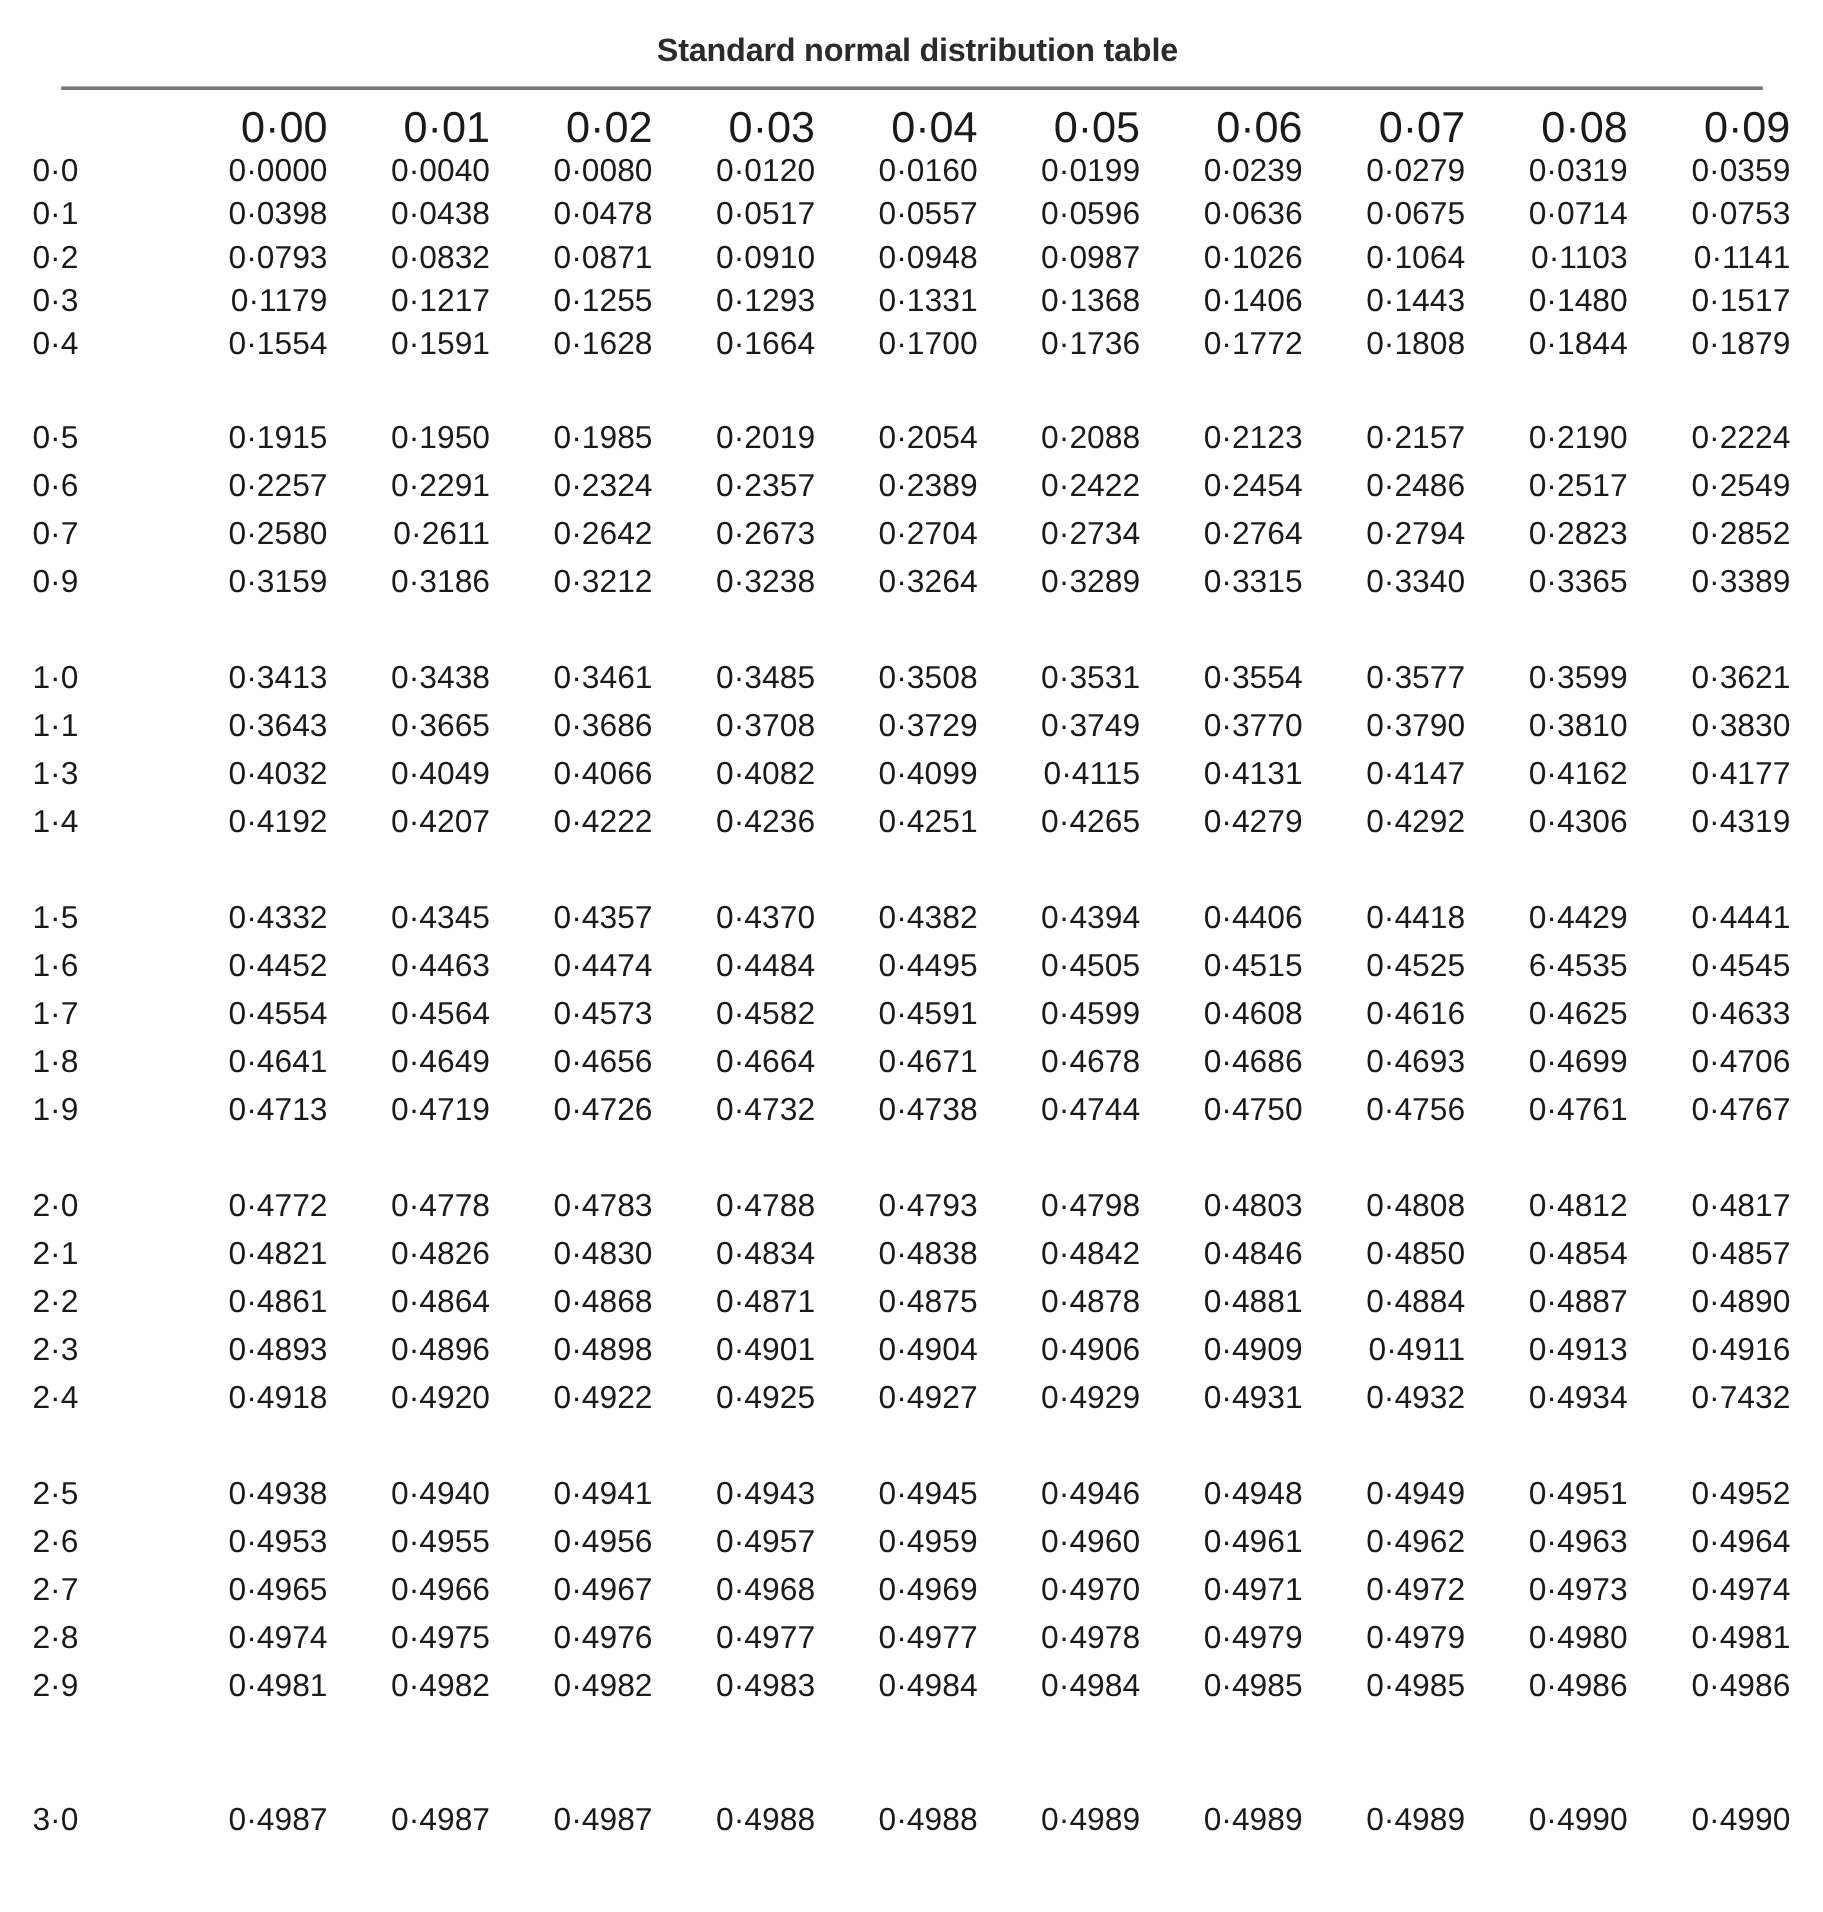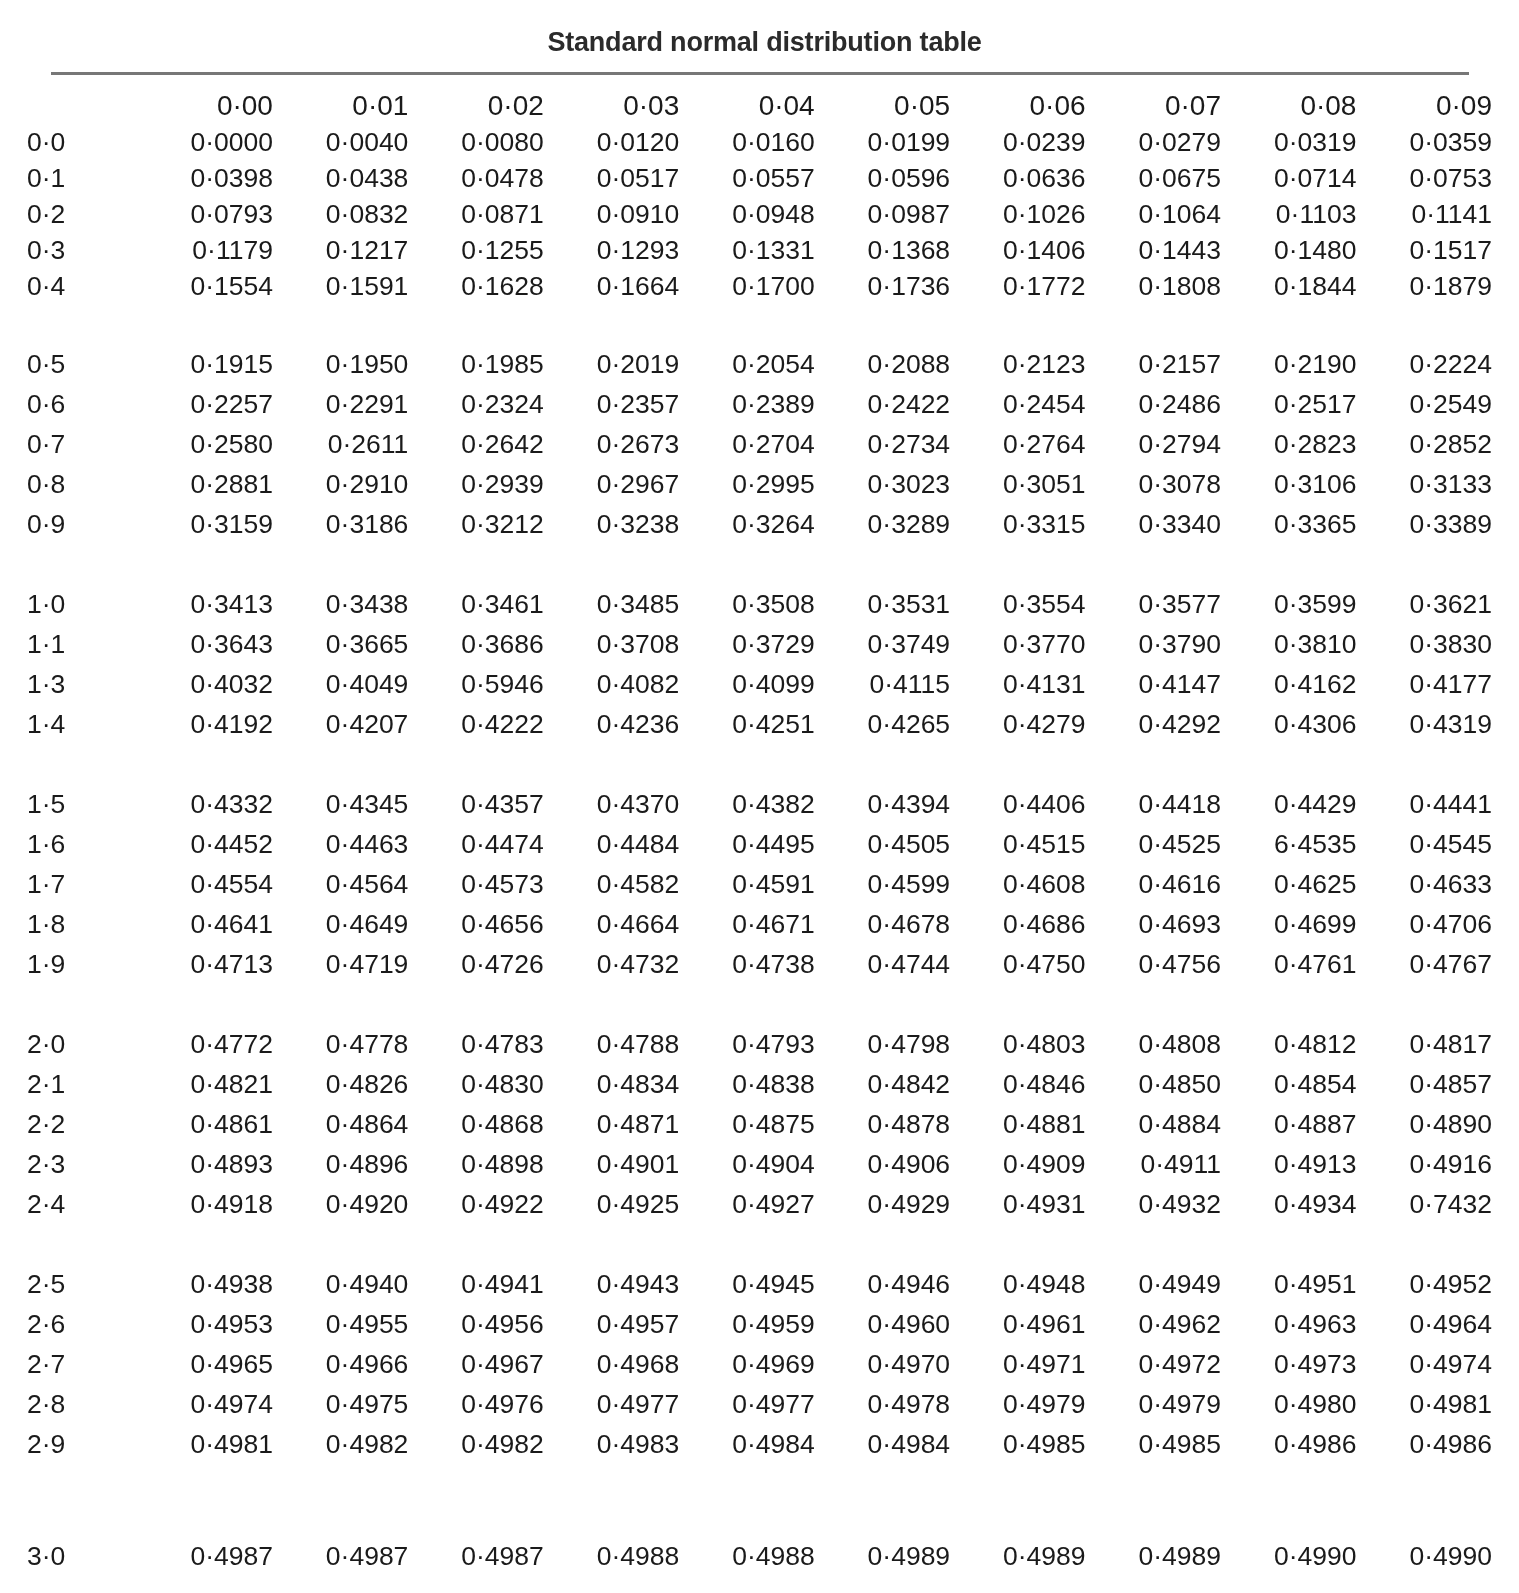--- a/index.html
+++ b/index.html
@@ -56,21 +56,21 @@
     line-height: 1;
     color: #1a1a1a;
     text-align: right;
     vertical-align: middle;
     white-space: nowrap;
   }
   table.ndt th.hdr-blank { }
   table.ndt th.hdr {
     height: 36px;
     padding-right: 8px;
-    font-size: 28px;
+    font-size: 36px;
   }
   table.ndt td.rowlabel {
     text-align: left;
     padding-left: 27px;
     font-size: 26.5px;
   }
   table.ndt td.val {
     padding-right: 8px;
   }
   table.ndt tr.datarow.tight td { height: 36px; }
@@ -218,33 +218,20 @@
           <td class="val">0·2642</td>
           <td class="val">0·2673</td>
           <td class="val">0·2704</td>
           <td class="val">0·2734</td>
           <td class="val">0·2764</td>
           <td class="val">0·2794</td>
           <td class="val">0·2823</td>
           <td class="val">0·2852</td>
         </tr>
         <tr class="datarow loose">
-          <td class="rowlabel">0·8</td>
-          <td class="val">0·2881</td>
-          <td class="val">0·2910</td>
-          <td class="val">0·2939</td>
-          <td class="val">0·2967</td>
-          <td class="val">0·2995</td>
-          <td class="val">0·3023</td>
-          <td class="val">0·3051</td>
-          <td class="val">0·3078</td>
-          <td class="val">0·3106</td>
-          <td class="val">0·3133</td>
-        </tr>
-        <tr class="datarow loose">
           <td class="rowlabel">0·9</td>
           <td class="val">0·3159</td>
           <td class="val">0·3186</td>
           <td class="val">0·3212</td>
           <td class="val">0·3238</td>
           <td class="val">0·3264</td>
           <td class="val">0·3289</td>
           <td class="val">0·3315</td>
           <td class="val">0·3340</td>
           <td class="val">0·3365</td>
@@ -276,21 +263,21 @@
           <td class="val">0·3749</td>
           <td class="val">0·3770</td>
           <td class="val">0·3790</td>
           <td class="val">0·3810</td>
           <td class="val">0·3830</td>
         </tr>
         <tr class="datarow loose">
           <td class="rowlabel">1·3</td>
           <td class="val">0·4032</td>
           <td class="val">0·4049</td>
-          <td class="val">0·5946</td>
+          <td class="val">0·4066</td>
           <td class="val">0·4082</td>
           <td class="val">0·4099</td>
           <td class="val">0·4115</td>
           <td class="val">0·4131</td>
           <td class="val">0·4147</td>
           <td class="val">0·4162</td>
           <td class="val">0·4177</td>
         </tr>
         <tr class="datarow loose">
           <td class="rowlabel">1·4</td>

